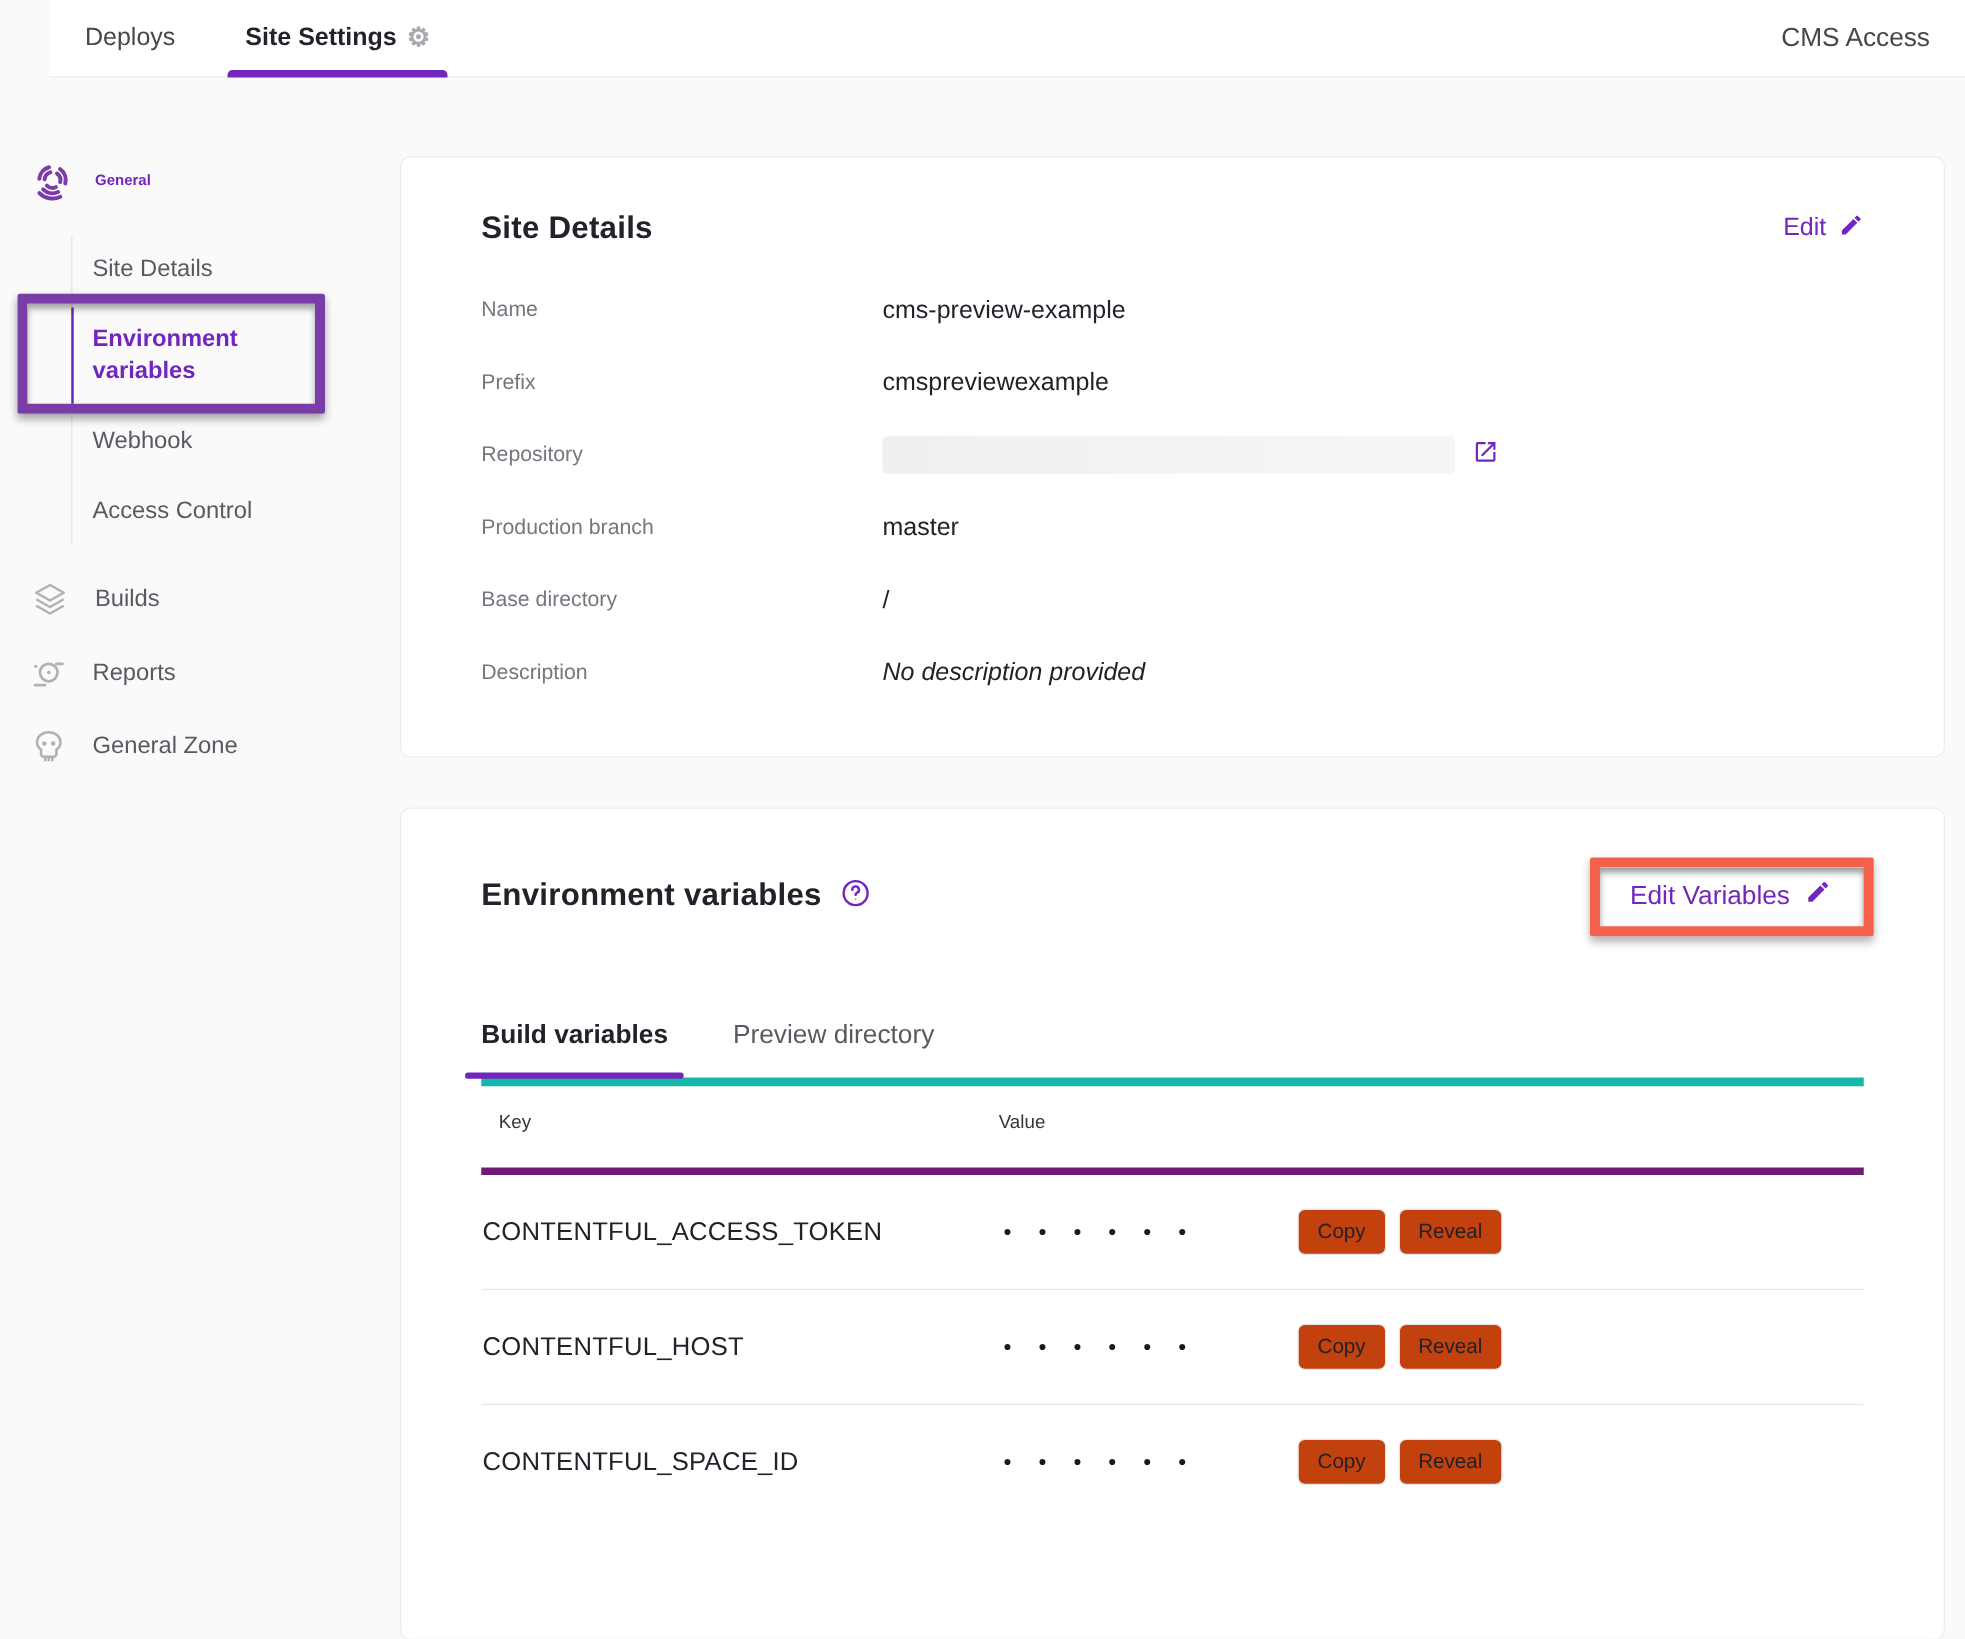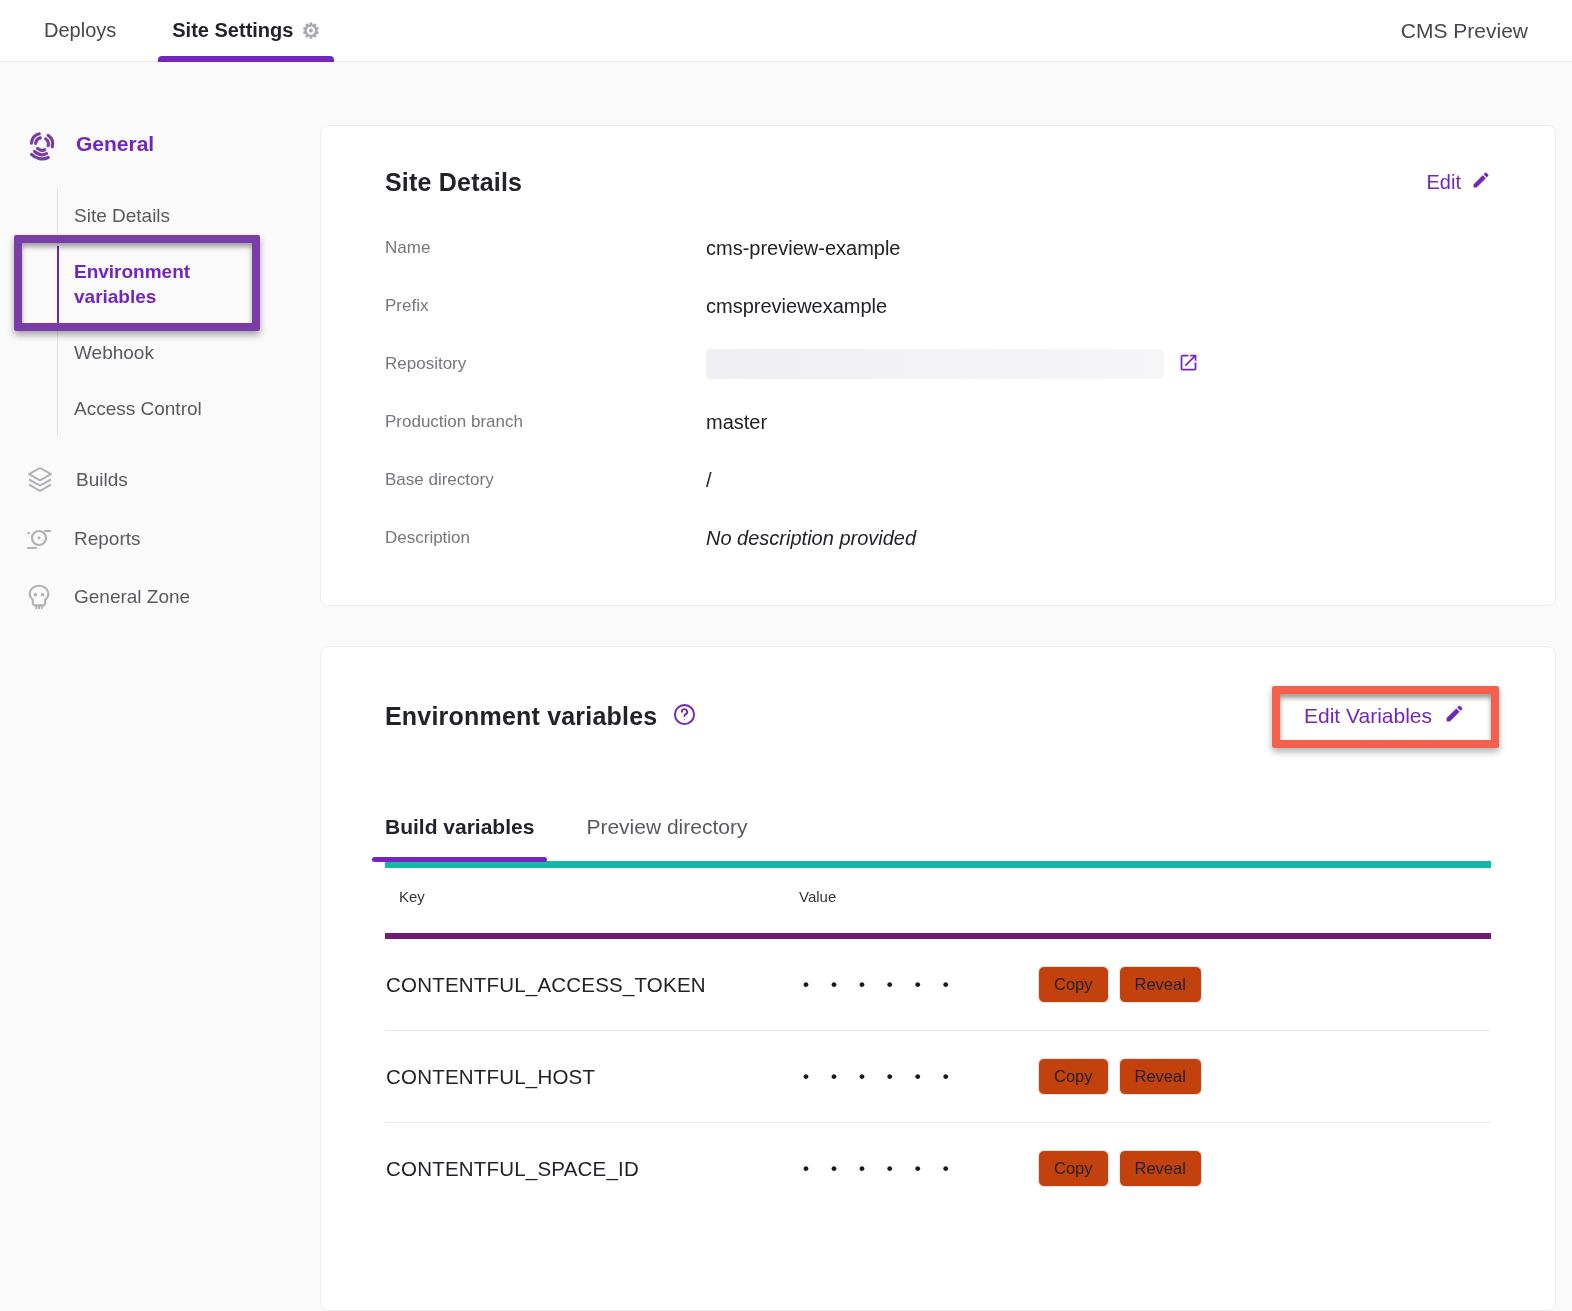--- a/index.html
+++ b/index.html
@@ -9,21 +9,22 @@
     background:#fafafa;
     color:#232129;
     overflow:hidden;
   }
 
   
   .topbar {
     height:62px; background:#ffffff;
     border-bottom:1px solid #ececee;
     display:flex; align-items:center;
-    padding:0 44px;
+    padding:0 28px;
+    margin-left:40px;
   }
   .topbar .tab {
     position:relative; height:62px;
     display:flex; align-items:center; gap:8px;
     margin-right:56px; cursor:pointer;
     font-size:20px; color:#48464c;
   }
   .topbar .tab.active { font-weight:bold; color:#232129; }
   .topbar .tab.active .underline {
     position:absolute; left:-14px; right:-14px; bottom:0;
@@ -37,21 +38,21 @@
   
   .layout { display:flex; align-items:flex-start; }
   .sidebar { width:320px; flex:0 0 320px; padding:64px 0 0 24px; }
   .main { flex:1; padding:63px 16px 14px 0; }
 
   
   .side-general {
     display:flex; align-items:center; gap:16px;
     margin-bottom:26px; cursor:pointer;
   }
-  .side-general .label { font-size:21px; font-weight:bold; color:#7326bd; }
+  .side-general .label { font-size:12px; font-weight:bold; color:#7326bd; }
 
   .sub-items {
     position:relative;
     margin-left:33px;
     border-left:1px solid #e3e2e6;
     padding-left:16px;
     margin-bottom:14px;
   }
   .sub-item {
     position:relative;
@@ -178,21 +179,21 @@
 
 <div class="topbar">
   <div class="tab">
     <span>Deploys</span>
   </div>
   <div class="tab active">
     <span>Site Settings</span>
     <span class="gear">⚙</span>
     <span class="underline"></span>
   </div>
-  <div class="right-label">CMS Preview</div>
+  <div class="right-label">CMS Access</div>
 </div>
 
 <div class="layout">
 
   <div class="sidebar">
 
     <div class="side-general">
       <span>
         <svg width="36" height="36" viewBox="0 0 34 34" fill="none" stroke="#7a3da8" stroke-width="3" stroke-linecap="round">
           <g transform="rotate(100,17,17)">

